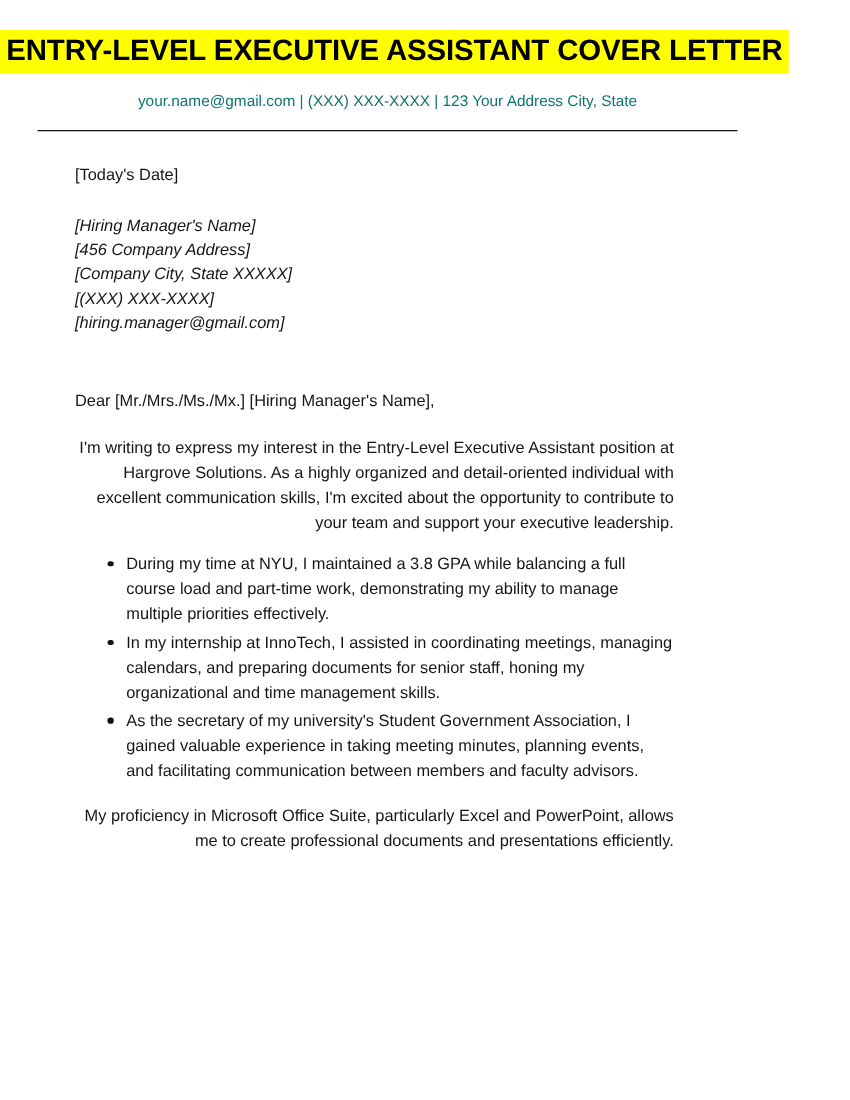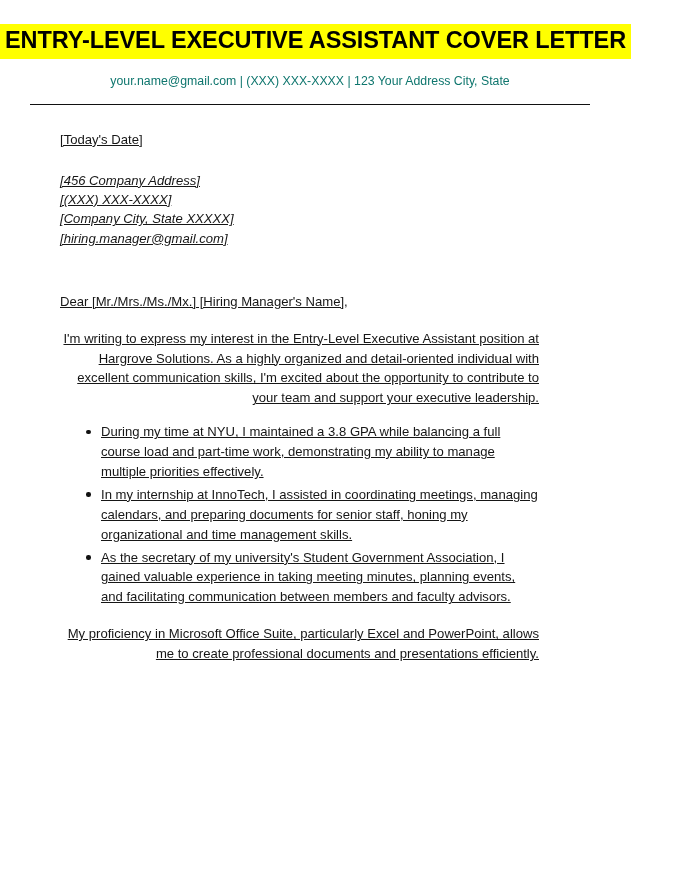--- a/index.html
+++ b/index.html
@@ -61,21 +61,20 @@
     border: 0;
     border-top: 1.6px solid #111111;
   }
 
   
   .letter-body {
     padding: 0 81px 0 60px;
     font-size: 13.1px;
     line-height: 1.52;
     color: #161616;
-    text-decoration: underline;
   }
 
   .date-line {
     margin: 25px 0 0 0;
   }
 
   .recipient-block {
     margin: 21px 0 0 0;
   }
   .recipient-block .recipient-line {
@@ -123,23 +122,24 @@
     <h1 class="doc-title">ENTRY-LEVEL EXECUTIVE ASSISTANT COVER LETTER</h1>
     <p class="contact-line">your.name@gmail.com | (XXX) XXX-XXXX | 123 Your Address City, State</p>
     <hr class="header-rule">
   </header>
 
   <main class="letter-body">
 
     <p class="date-line">[Today's Date]</p>
 
     <address class="recipient-block">
+      <p class="recipient-line">[Hiring Manager's Name]</p>
       <p class="recipient-line">[456 Company Address]</p>
+      <p class="recipient-line">[Company City, State XXXXX]</p>
       <p class="recipient-line">[(XXX) XXX-XXXX]</p>
-      <p class="recipient-line">[Company City, State XXXXX]</p>
       <p class="recipient-line">[hiring.manager@gmail.com]</p>
     </address>
 
     <p class="salutation">Dear [Mr./Mrs./Ms./Mx.] [Hiring Manager's Name],</p>
 
     <p class="body-para">I'm writing to express my interest in the Entry-Level Executive Assistant position at Hargrove Solutions. As a highly organized and detail-oriented individual with excellent communication skills, I'm excited about the opportunity to contribute to your team and support your executive leadership.</p>
 
 
     <ul class="highlights-list">
       <li class="bullet-item">During my time at NYU, I maintained a 3.8 GPA while balancing a full course load and part-time work, demonstrating my ability to manage multiple priorities effectively.</li>

